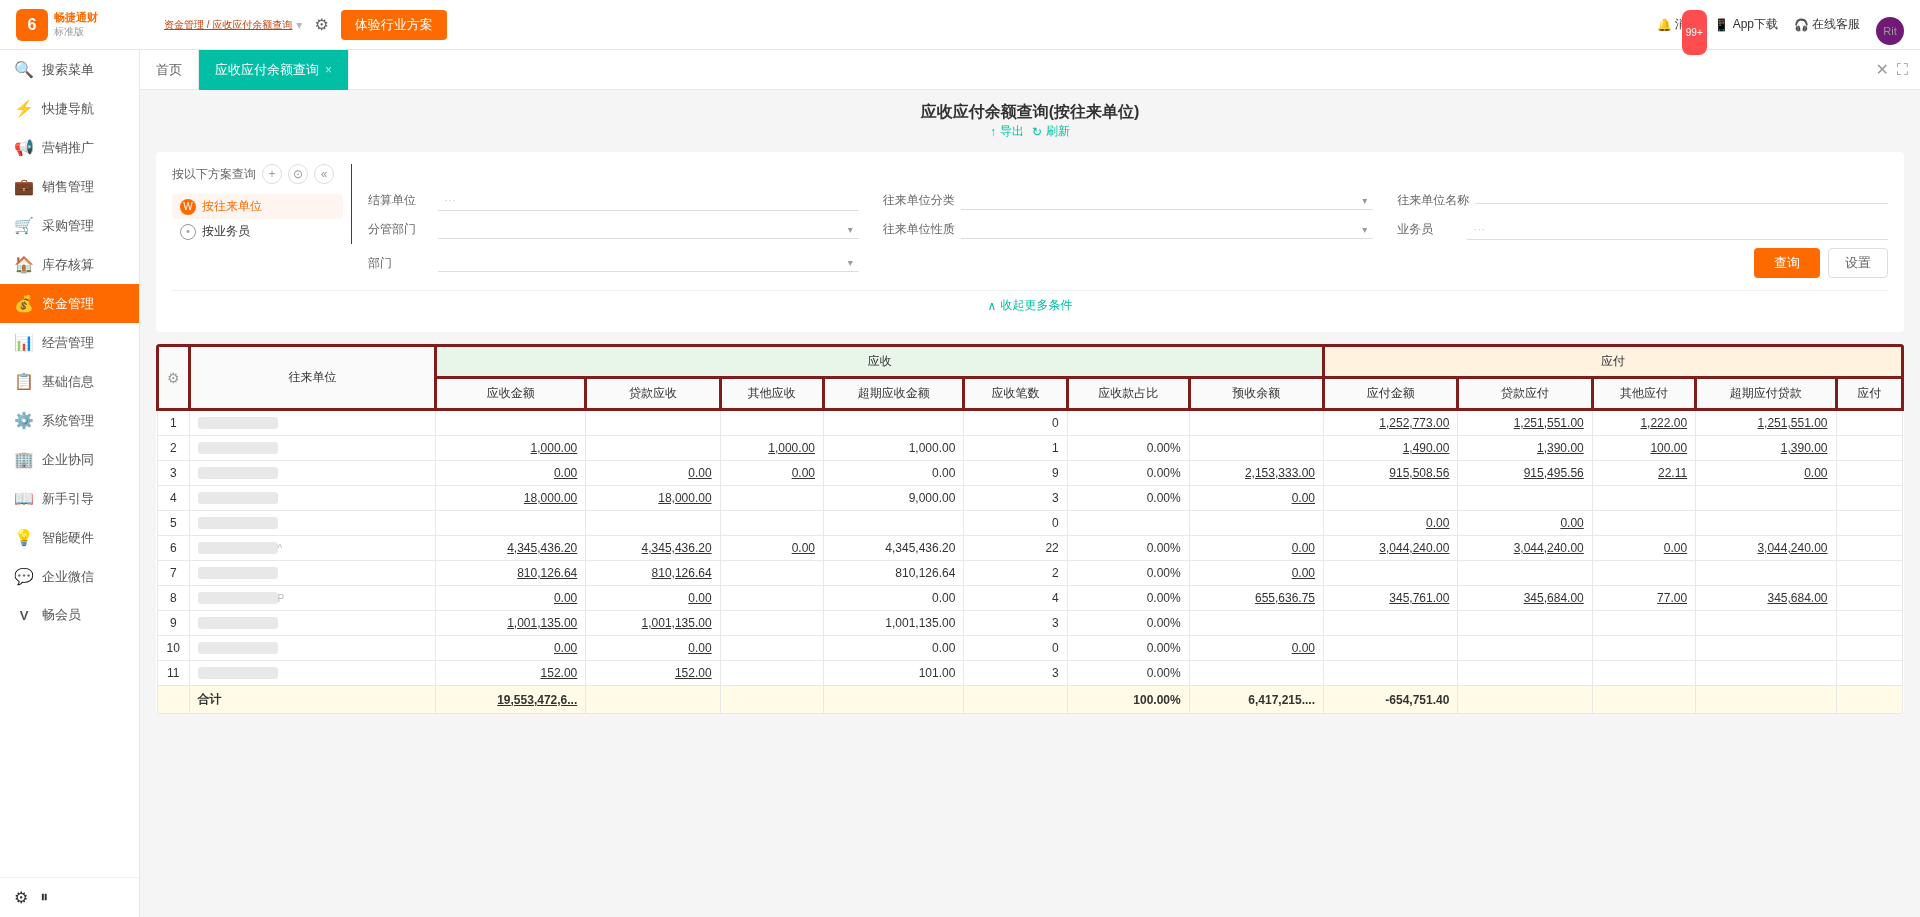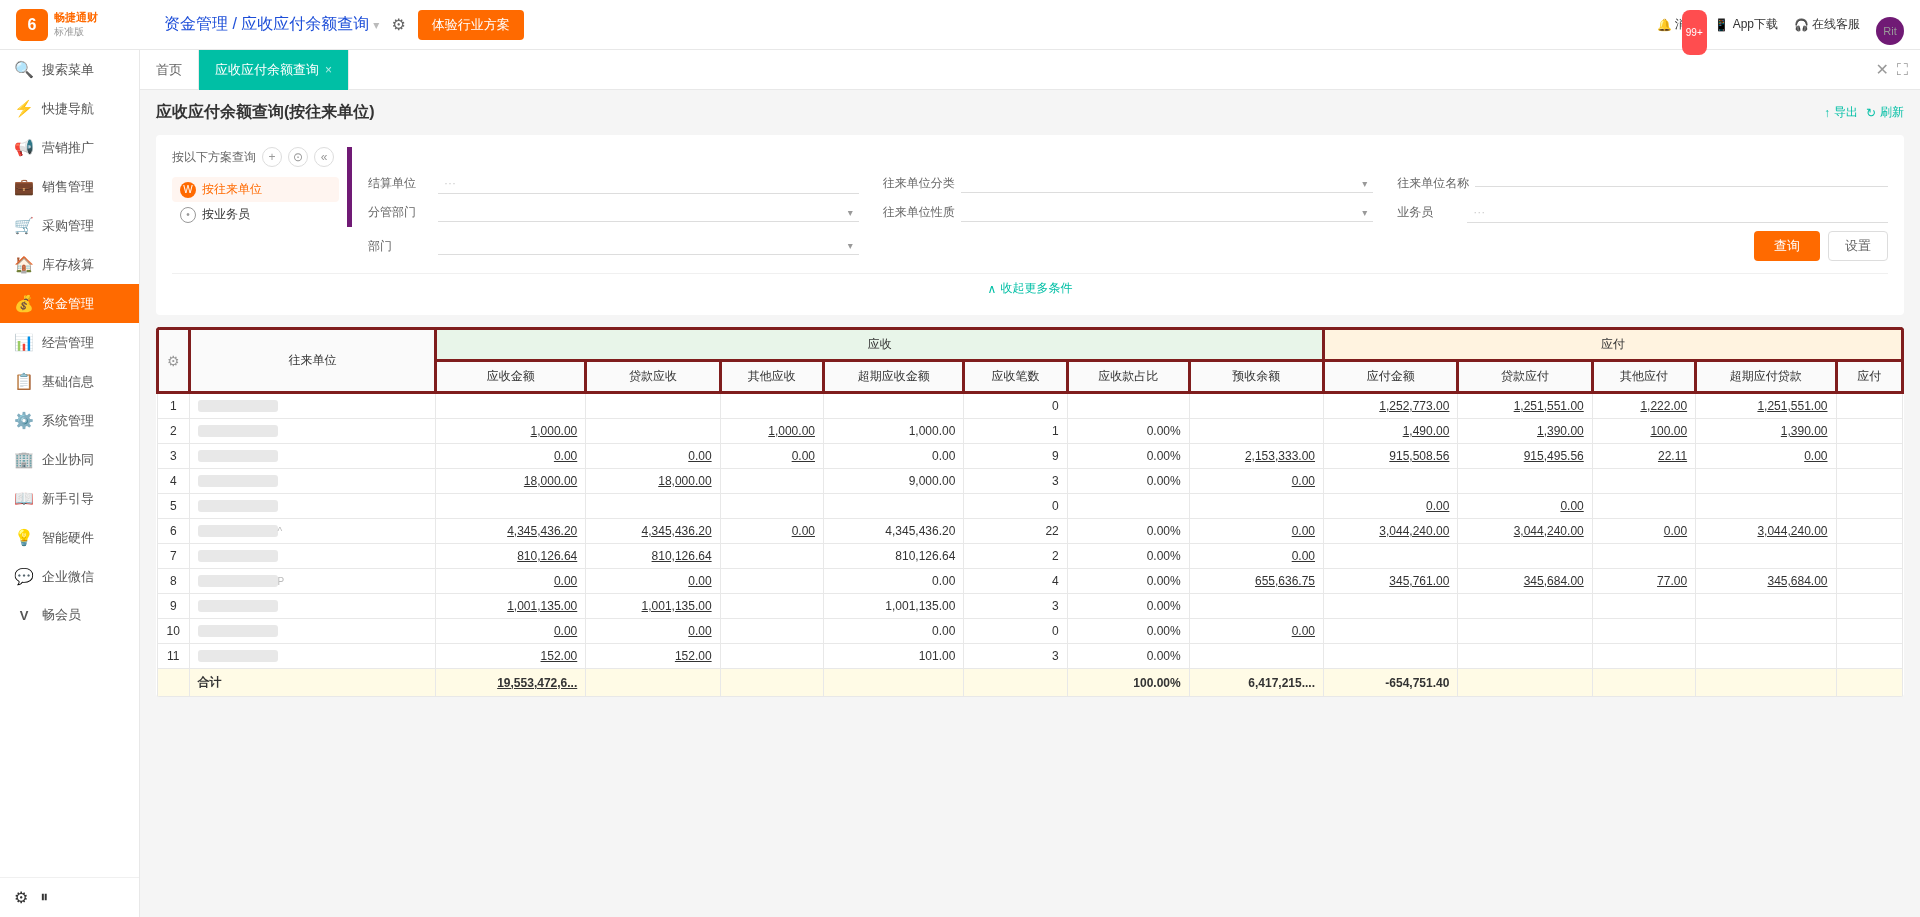--- a/index.html
+++ b/index.html
@@ -35,21 +35,21 @@
     
     .tab-bar { display: flex; align-items: center; background: #fff; border-bottom: 1px solid #e8e8e8; height: 40px; padding: 0 0 0 0; }
     .tab { display: flex; align-items: center; padding: 0 16px; height: 40px; cursor: pointer; font-size: 13px; color: #666; border-right: 1px solid #e8e8e8; gap: 6px; justify-content: flex-end; }
     .tab.active { background: #00bfa5; color: #fff; }
     .tab-close { font-size: 12px; opacity: 0.7; cursor: pointer; }
     .tab-home { color: #666; }
     .tab-actions { margin-left: auto; display: flex; align-items: center; gap: 8px; padding-right: 12px; }
 
     
     .content-area { flex: 1; overflow: auto; background: #f5f5f5; padding: 12px 16px; }
-    .page-header { display: flex; align-items: center; justify-content: space-between; margin-bottom: 12px; }
+    .page-header { display: flex; align-items: center; justify-content: center; margin-bottom: 12px; flex-direction: column; }
     .page-title { font-size: 16px; font-weight: bold; color: #333; }
     .page-actions { display: flex; gap: 8px; }
     .btn-export { display: flex; align-items: center; gap: 4px; color: #00bfa5; cursor: pointer; font-size: 12px; }
     .btn-refresh { display: flex; align-items: center; gap: 4px; color: #00bfa5; cursor: pointer; font-size: 12px; }
 
     
     .search-panel { background: #fff; border-radius: 4px; padding: 12px 16px; margin-bottom: 12px; }
     .search-add-btn { width: 20px; height: 20px; border: 1px solid #ddd; border-radius: 50%; display: flex; align-items: center; justify-content: center; cursor: pointer; color: #999; font-size: 12px; }
     .filter-option { display: flex; align-items: center; gap: 6px; cursor: pointer; font-size: 12px; padding: 4px 8px; border-radius: 4px; }
     .filter-option.active { background: #fff5f0; color: #ff6a00; }
@@ -83,21 +83,21 @@
 <div class="top-bar">
   <div class="top-bar-left">
     <div style="display:flex;align-items:center;gap:6px;width:140px;">
       <div class="logo-icon">6</div>
       <div>
         <div style="font-size:11px;font-weight:bold;color:#ff6a00;">畅捷通财</div>
         <div style="font-size:10px;color:#999;">标准版</div>
       </div>
     </div>
     <div class="breadcrumb-area">
-      <span style="color:#1d4ed8;font-size:16px;">资金管理 / 应收应付余额查询</span>
+      <span style="color:#c2410c;font-size:10px;text-decoration:underline;">资金管理 / 应收应付余额查询</span>
       <span style="color:#bbb;">▾</span>
     </div>
     <button class="icon-btn" style="font-size:16px;">⚙</button>
     <button class="btn-industry">体验行业方案</button>
   </div>
   <div class="top-bar-actions">
     <div class="badge-wrap">
       <span>🔔</span>
       <span style="font-size:12px;margin-left:2px;">消息</span>
       <span class="badge">99+</span>
@@ -215,21 +215,21 @@
           <div class="btn-refresh">
             <span>↻</span>
             <span>刷新</span>
           </div>
         </div>
       </div>
 
       <div class="search-panel">
         <div style="display:flex;align-items:flex-start;gap:0;">
 
-          <div style="width:180px;border-right:5px solid #701a75;padding-right:8px;">
+          <div style="width:180px;border-right:1px solid #701a75;padding-right:8px;">
             <div style="display:flex;align-items:center;gap:6px;margin-bottom:10px;">
               <span style="font-size:12px;color:#666;">按以下方案查询</span>
               <span class="search-add-btn">+</span>
               <span class="search-add-btn">⊙</span>
               <span class="search-add-btn">«</span>
             </div>
             <div class="filter-option active">
               <div class="filter-icon">W</div>
               <span>按往来单位</span>
             </div>

